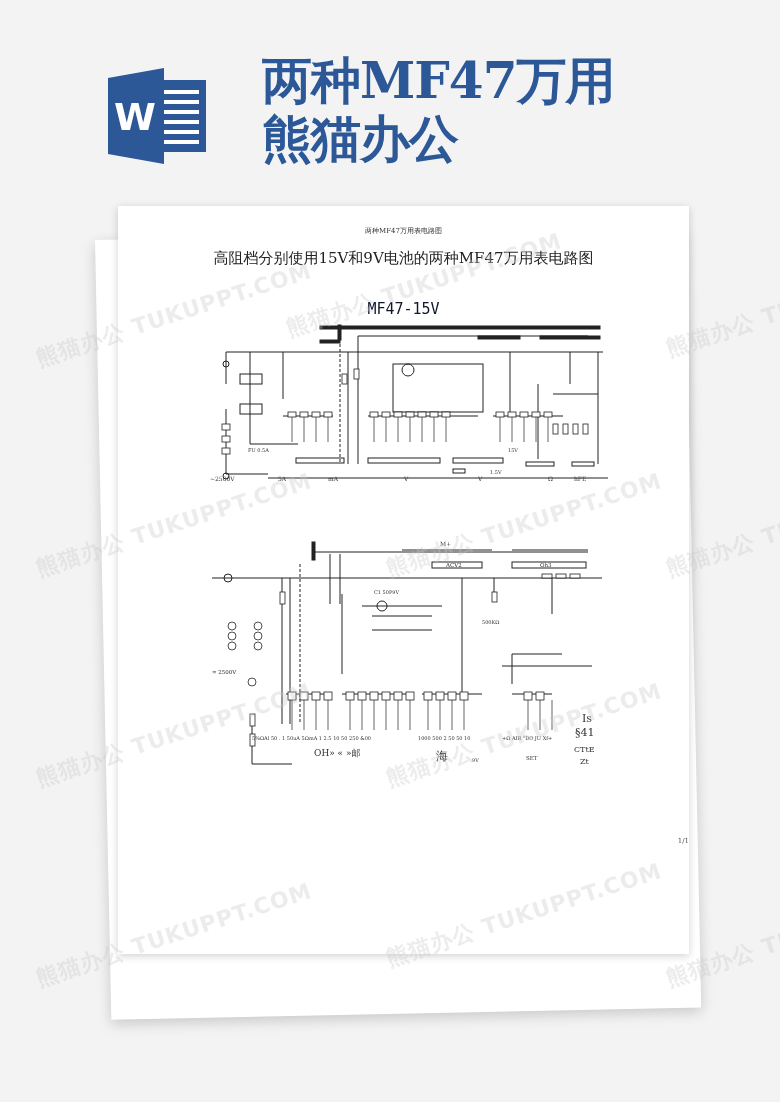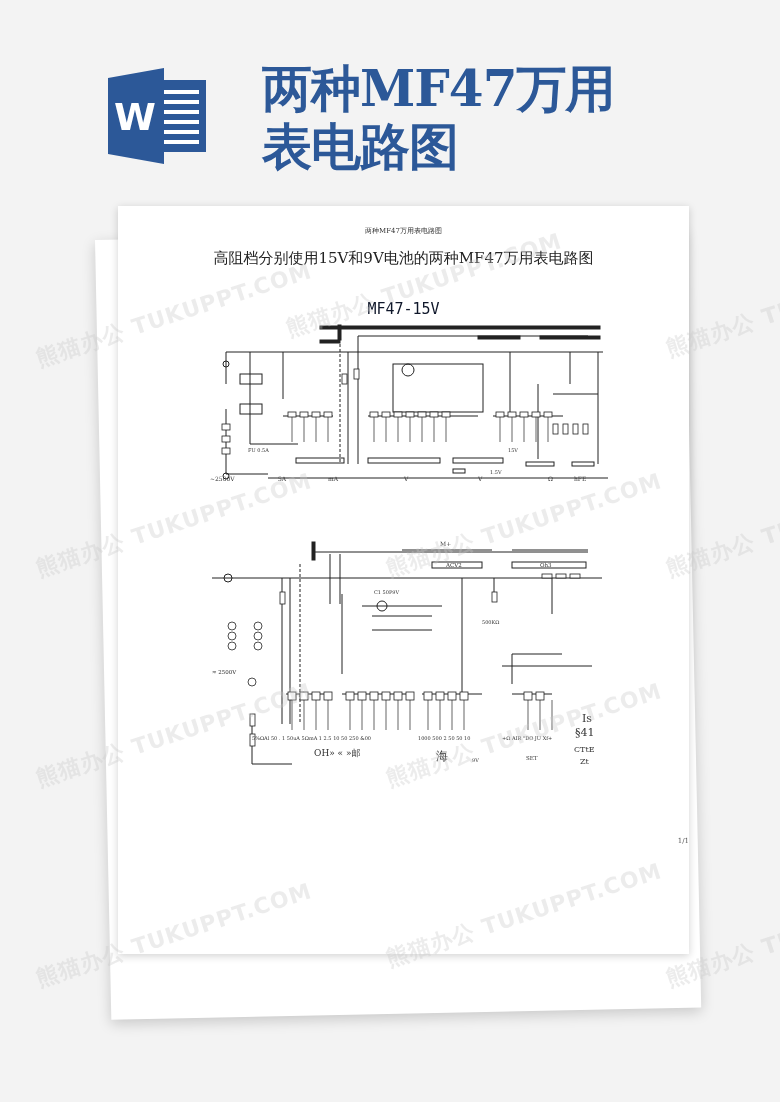--- a/index.html
+++ b/index.html
@@ -4,21 +4,21 @@
 <style>
   html, body { margin:0; padding:0; }
   body {
     width:780px; height:1102px; position:relative; overflow:hidden;
     background:#f3f3f3;
     font-family:"DejaVu Serif", serif;
   }
   .header { position:absolute; left:0; top:0; width:780px; height:200px; }
   .word-icon { position:absolute; left:108px; top:68px; width:100px; height:96px; }
   .doc-title {
-    position:absolute; left:262px; top:60px; width:420px;
+    position:absolute; left:262px; top:52px; width:420px;
     font-family:"DejaVu Serif", serif; font-weight:bold;
     color:#2c5898; font-size:50px; line-height:58px; letter-spacing:-1px;
   }
   .sheet-back {
     position:absolute; left:95px; top:240px; width:590px; height:780px;
     background:#fff; transform:rotate(-1.2deg); transform-origin:top left;
     box-shadow:0 4px 14px rgba(0,0,0,0.18);
   }
   .sheet {
     position:absolute; left:118px; top:206px; width:571px; height:748px;
@@ -60,21 +60,21 @@
       <rect x="55" y="42" width="36" height="4"></rect>
       <rect x="55" y="52" width="36" height="4"></rect>
       <rect x="55" y="62" width="36" height="4"></rect>
       <rect x="55" y="72" width="36" height="4"></rect>
     </g>
     <polygon points="0,10 56,0 56,96 0,86" fill="#2c5898"></polygon>
     <text x="27" y="62" text-anchor="middle" font-family="DejaVu Sans, sans-serif" font-weight="bold" font-size="38" fill="#fff">W</text>
   </svg>
   <div class="doc-title">
     <div>两种MF47万用</div>
-    <div>表电路图</div>
+    <div>熊猫办公</div>
   </div>
 </div>
 
 <div class="sheet-back"></div>
 
 <div class="sheet">
   <div class="page-header-text">两种MF47万用表电路图</div>
   <div class="page-subtitle">高阻档分别使用15V和9V电池的两种MF47万用表电路图</div>
 
   <div class="circuit-title" style="top:94px;">MF47-15V</div>

